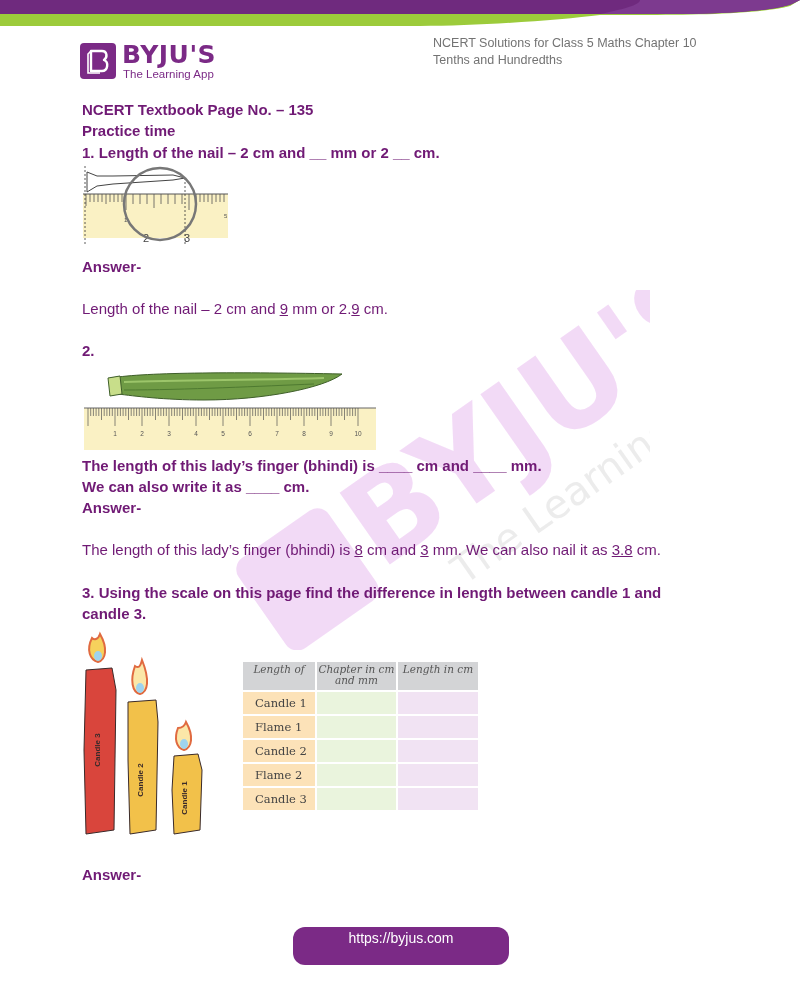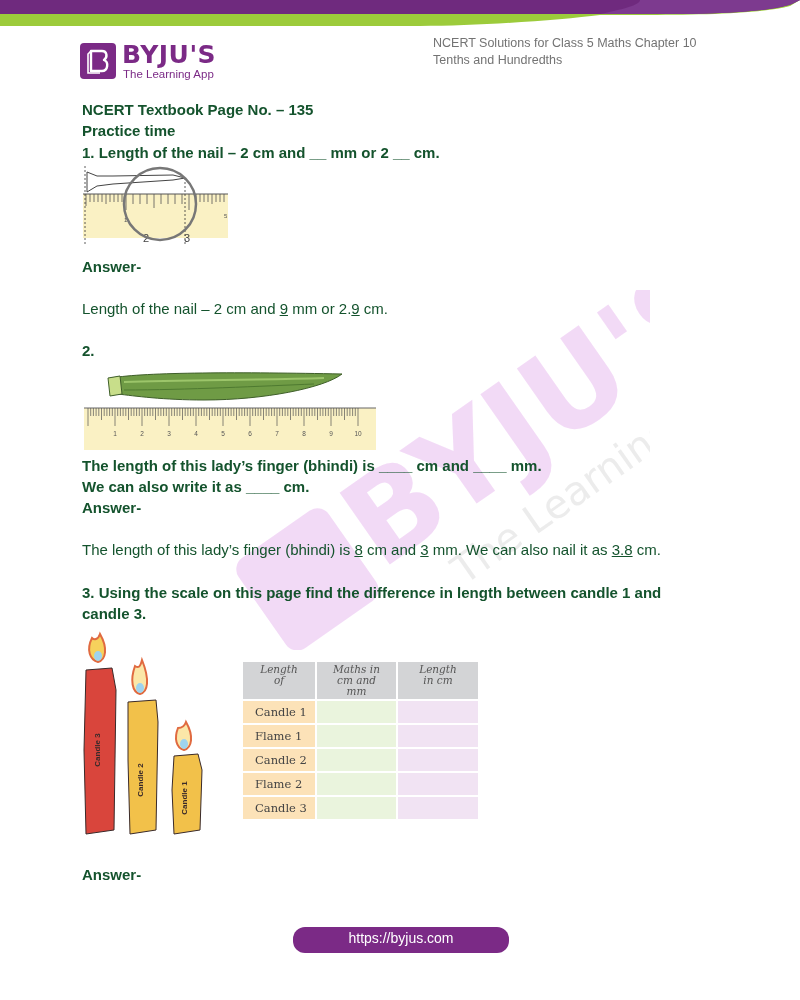--- a/index.html
+++ b/index.html
@@ -11,40 +11,40 @@
 
   
   .logo { position: absolute; left: 80px; top: 41px; width: 135px; height: 43px; }
   .logo-box { position: absolute; left: 0; top: 2px; width: 36px; height: 36px; background: #7b2a86; border-radius: 4px; }
   .logo-word { position: absolute; left: 42px; top: -1px; font-weight: bold; font-size: 25px; letter-spacing: 0.5px; color: #7b2a86; font-family: "DejaVu Sans", sans-serif; }
   .logo-sub { position: absolute; left: 43px; top: 27px; font-size: 11.5px; color: #7b2a86; }
 
   .header-title { position: absolute; left: 433px; top: 35px; font-size: 12.5px; line-height: 17px; color: #737373; }
 
   
-  .t { position: absolute; left: 82px; font-size: 15px; color: #14532d; white-space: nowrap; }
+  .t { position: absolute; left: 82px; font-size: 15px; color: #701a75; white-space: nowrap; }
   .b { font-weight: bold; }
   .u { text-decoration: underline; }
 
   
   .watermark { position: absolute; left: 190px; top: 290px; width: 460px; height: 360px; pointer-events: none; opacity: 0.55; }
 
   
   .fig { position: absolute; }
 
   
   .ctable { position: absolute; left: 241px; top: 660px; border-collapse: separate; border-spacing: 2px; }
-  .ctable th { background: #d3d4d6; font-family: "DejaVu Serif", serif; font-style: italic; font-weight: normal; font-size: 10.5px; color: #555; height: 28px; line-height: 11px; padding: 2px 16px; vertical-align: top; text-align: center; }
+  .ctable th { background: #d3d4d6; font-family: "DejaVu Serif", serif; font-style: italic; font-weight: normal; font-size: 10.5px; color: #555; height: 28px; line-height: 11px; padding: 2px 0; vertical-align: top; text-align: center; }
   .ctable td { height: 22px; font-family: "DejaVu Serif", serif; font-size: 11.5px; color: #444; }
   .ctable td.lbl { background: #fce2b8; width: 72px; padding-left: 12px; }
   .ctable td.g { background: #eaf4dd; width: 79px; }
   .ctable td.p { background: #f1e3f3; width: 80px; }
 
   
-  .footer-pill { position: absolute; left: 293px; top: 927px; width: 216px; height: 26px; border-radius: 12px; background: #7b2a86; color: #fff; font-size: 14px; text-align: center; line-height: 23px; }
+  .footer-pill { position: absolute; left: 293px; top: 927px; width: 216px; height: 38px; border-radius: 12px; background: #7b2a86; color: #fff; font-size: 14px; text-align: center; line-height: 23px; }
 </style>
 </head>
 <body>
 
 <svg class="banner" viewBox="0 0 800 30" preserveAspectRatio="none">
   <path d="M0 0 H800 L790 6 C760 14 700 15 640 15 L600 15 C560 20 480 26 420 26 L0 26 Z" fill="#9ccb3b"></path>
   <path d="M0 0 H800 L792 4 C770 12 720 14 660 14 L0 14 Z" fill="#6f2a7e"></path>
   <path d="M640 0 H800 L792 4 C775 10 740 13 690 14 L600 14 C630 8 640 4 640 0 Z" fill="#7d3a8f"></path>
 </svg>
 
@@ -271,21 +271,21 @@
   <path d="M98 98 C94 108 96 118 104 120 C112 118 114 106 106 92 C104 98 100 98 98 98 Z" fill="#fbe7a8" stroke="#e06a40" stroke-width="2"></path>
   <ellipse cx="104" cy="114" rx="4" ry="5" fill="#9ed3ef"></ellipse>
   <path d="M94 126 L118 124 L122 140 L120 200 L94 204 L92 160 Z" fill="#f2c14a" stroke="#3a2a2a" stroke-width="1"></path>
   <text x="107" y="168" transform="rotate(-90 107 168)" font-size="8" font-weight="bold" fill="#3a2a2a" text-anchor="middle">Candle 1</text>
 </svg>
 
 <table class="ctable">
   <thead>
     <tr>
       <th>Length of</th>
-      <th style="width:79px;">Maths in cm and mm</th>
+      <th style="width:79px;">Chapter in cm and mm</th>
       <th style="width:80px;margin-top:6px;">Length in cm</th>
     </tr>
   </thead>
   <tbody>
     <tr>
         <td class="lbl">Candle 1</td>
         <td class="g"></td>
         <td class="p"></td>
       </tr>
     <tr>

